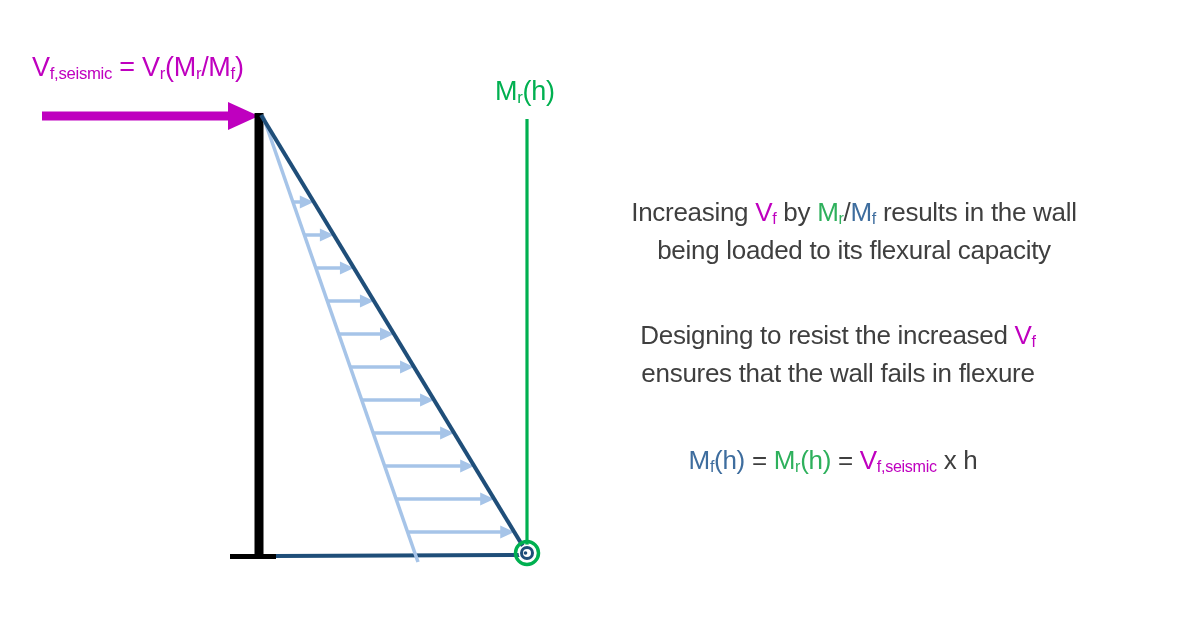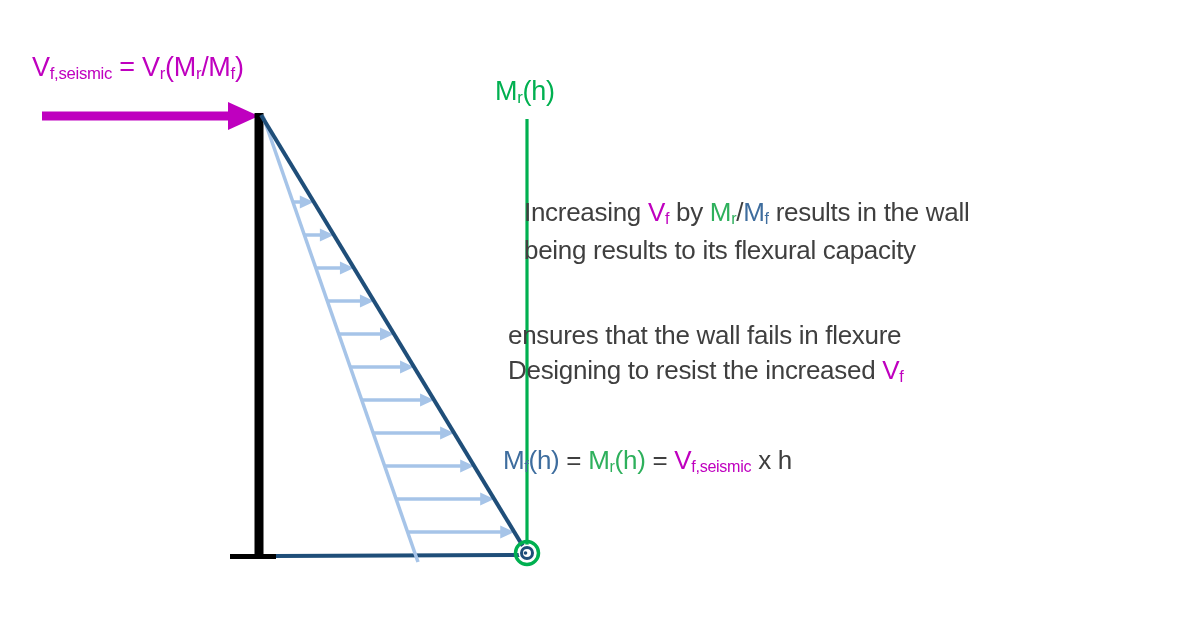--- a/index.html
+++ b/index.html
@@ -41,20 +41,21 @@
     text-align: center;
   }
   .mf-label {
     left: 330px; top: 571px;
     width: 200px;
     text-align: center;
     font-size: 26px;
     color: var(--light_blue_text);
   }
   .note {
+    text-align: center;
     font-size: 26px;
     line-height: 35px;
     color: var(--gray_text);
   }
   .note-block1 { left: 524px; top: 195px; width: 660px; }
   .note-block2 { left: 508px; top: 318px; width: 660px; }
   .note-equation { left: 503px; top: 443px; width: 660px; }
 
   .stroke-black { stroke: #000000; }
   .stroke-dark  { stroke: var(--dark_blue); }
@@ -121,23 +122,23 @@
     </g>
   </svg>
 
   <div class="formula seismic-formula"><span style="color: rgb(191, 0, 191);">V</span><sub style="color: rgb(191, 0, 191);">f,seismic</sub><span style="color: rgb(191, 0, 191);"> = V</span><sub style="color: rgb(191, 0, 191);">r</sub><span style="color: rgb(191, 0, 191);">(M</span><sub style="color: rgb(191, 0, 191);">r</sub><span style="color: rgb(191, 0, 191);">/M</span><sub style="color: rgb(191, 0, 191);">f</sub><span style="color: rgb(191, 0, 191);">)</span></div>
 
   <div class="formula mr-label"><span style="color: rgb(0, 176, 80);">M</span><sub style="color: rgb(0, 176, 80);">r</sub><span style="color: rgb(0, 176, 80);">(h)</span></div>
 
 
   <div class="note note-block1">
     <div class="note-line" style="position:static"><span>Increasing </span><span style="color: rgb(191, 0, 191);">V</span><sub style="color: rgb(191, 0, 191);">f</sub><span> by </span><span style="color: rgb(46, 176, 92);">M</span><sub style="color: rgb(46, 176, 92);">r</sub><span>/</span><span style="color: rgb(62, 109, 158);">M</span><sub style="color: rgb(62, 109, 158);">f</sub><span> results in the wall</span></div>
-    <div class="note-line" style="position:static"><span>being results to its flexural capacity</span></div>
+    <div class="note-line" style="position:static"><span>being loaded to its flexural capacity</span></div>
   </div>
 
   <div class="note note-block2">
+    <div class="note-line" style="position:static"><span>Designing to resist the increased </span><span style="color: rgb(191, 0, 191);">V</span><sub style="color: rgb(191, 0, 191);">f</sub></div>
     <div class="note-line" style="position:static"><span>ensures that the wall fails in flexure</span></div>
-    <div class="note-line" style="position:static"><span>Designing to resist the increased </span><span style="color: rgb(191, 0, 191);">V</span><sub style="color: rgb(191, 0, 191);">f</sub></div>
   </div>
 
   <div class="note note-equation"><span style="color: rgb(62, 109, 158);">M</span><sub style="color: rgb(62, 109, 158);">f</sub><span style="color: rgb(62, 109, 158);">(h)</span><span> = </span><span style="color: rgb(46, 176, 92);">M</span><sub style="color: rgb(46, 176, 92);">r</sub><span style="color: rgb(46, 176, 92);">(h)</span><span> = </span><span style="color: rgb(191, 0, 191);">V</span><sub style="color: rgb(191, 0, 191);">f,seismic</sub><span> x h</span></div>
 
 </div>
 
 </body></html>

